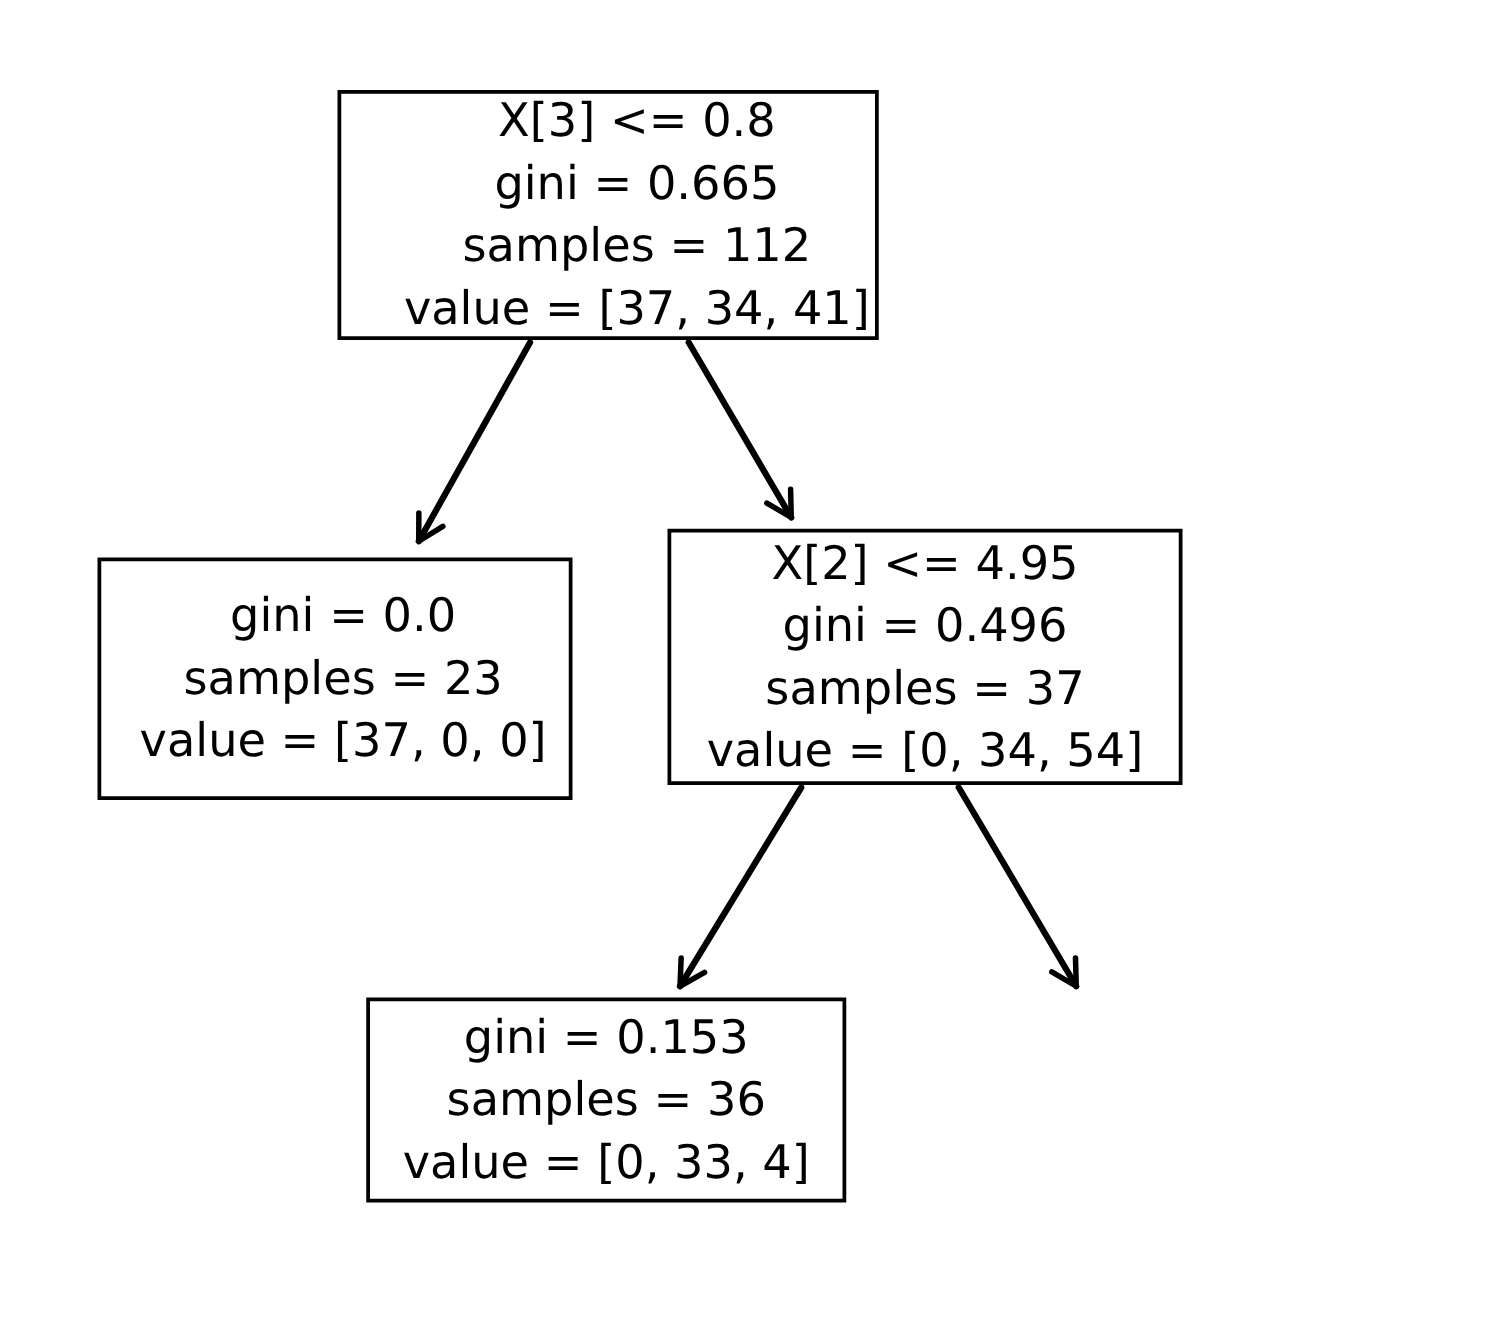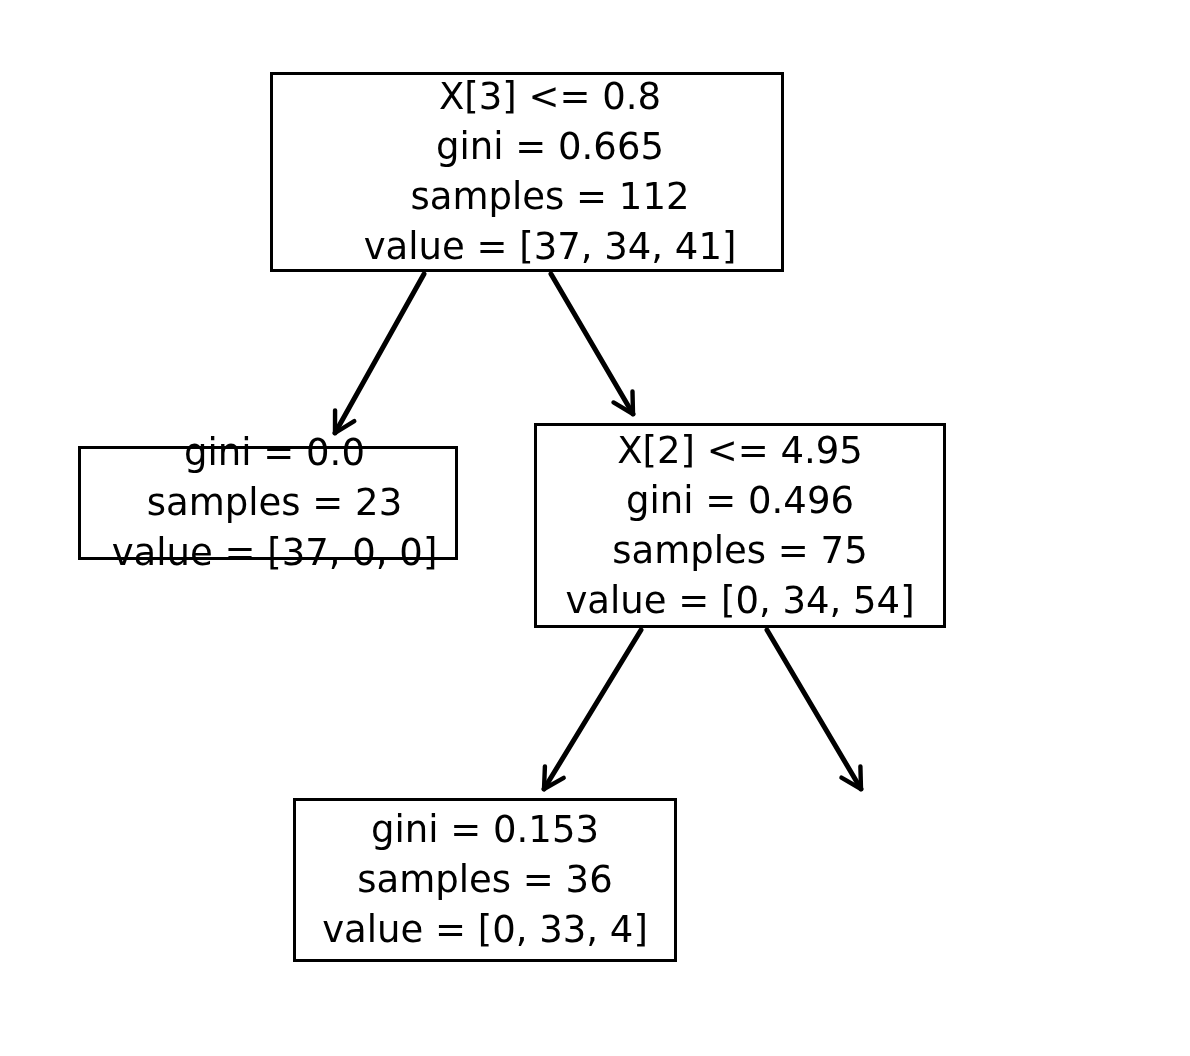--- a/index.html
+++ b/index.html
@@ -31,22 +31,22 @@
     display: flex;
     flex-direction: column;
     justify-content: center;
     align-items: center;
     text-align: center;
     color: #000000;
     font-size: 37px;
     line-height: 50px;
     white-space: nowrap;
   }
-  .node-root        { left: 270px; top: 72px;  width: 514px; height: 200px; padding-left: 46px; }
-  .node-left-leaf   { left: 78px;  top: 446px; width: 380px; height: 114px; padding-left: 13px; }
+  .node-root        { left: 270px; top: 72px;  width: 433px; height: 200px; padding-left: 46px; }
+  .node-left-leaf   { left: 78px;  top: 446px; width: 380px; height: 194px; padding-left: 13px; }
   .node-right-split { left: 498px; top: 423px; width: 412px; height: 205px; margin-left: 36px; }
   .node-rl-leaf     { left: 293px; top: 798px; width: 384px; height: 164px; }
   .node-rr-leaf     { left: 728px; top: 798px; width: 385px; height: 159px; }
   .edge {
     stroke: #000000;
     stroke-width: 5;
     fill: none;
     stroke-linecap: round;
   }
 </style>
@@ -76,21 +76,21 @@
 
   <div class="node node-left-leaf">
     <div>gini = 0.0</div>
     <div>samples = 23</div>
     <div>value = [37, 0, 0]</div>
   </div>
 
   <div class="node node-right-split">
     <div>X[2] &lt;= 4.95</div>
     <div>gini = 0.496</div>
-    <div>samples = 75</div>
+    <div>samples = 37</div>
     <div>value = [0, 34, 54]</div>
   </div>
 
   <div class="node node-rl-leaf">
     <div>gini = 0.153</div>
     <div>samples = 36</div>
     <div>value = [0, 33, 4]</div>
   </div>
 
 

